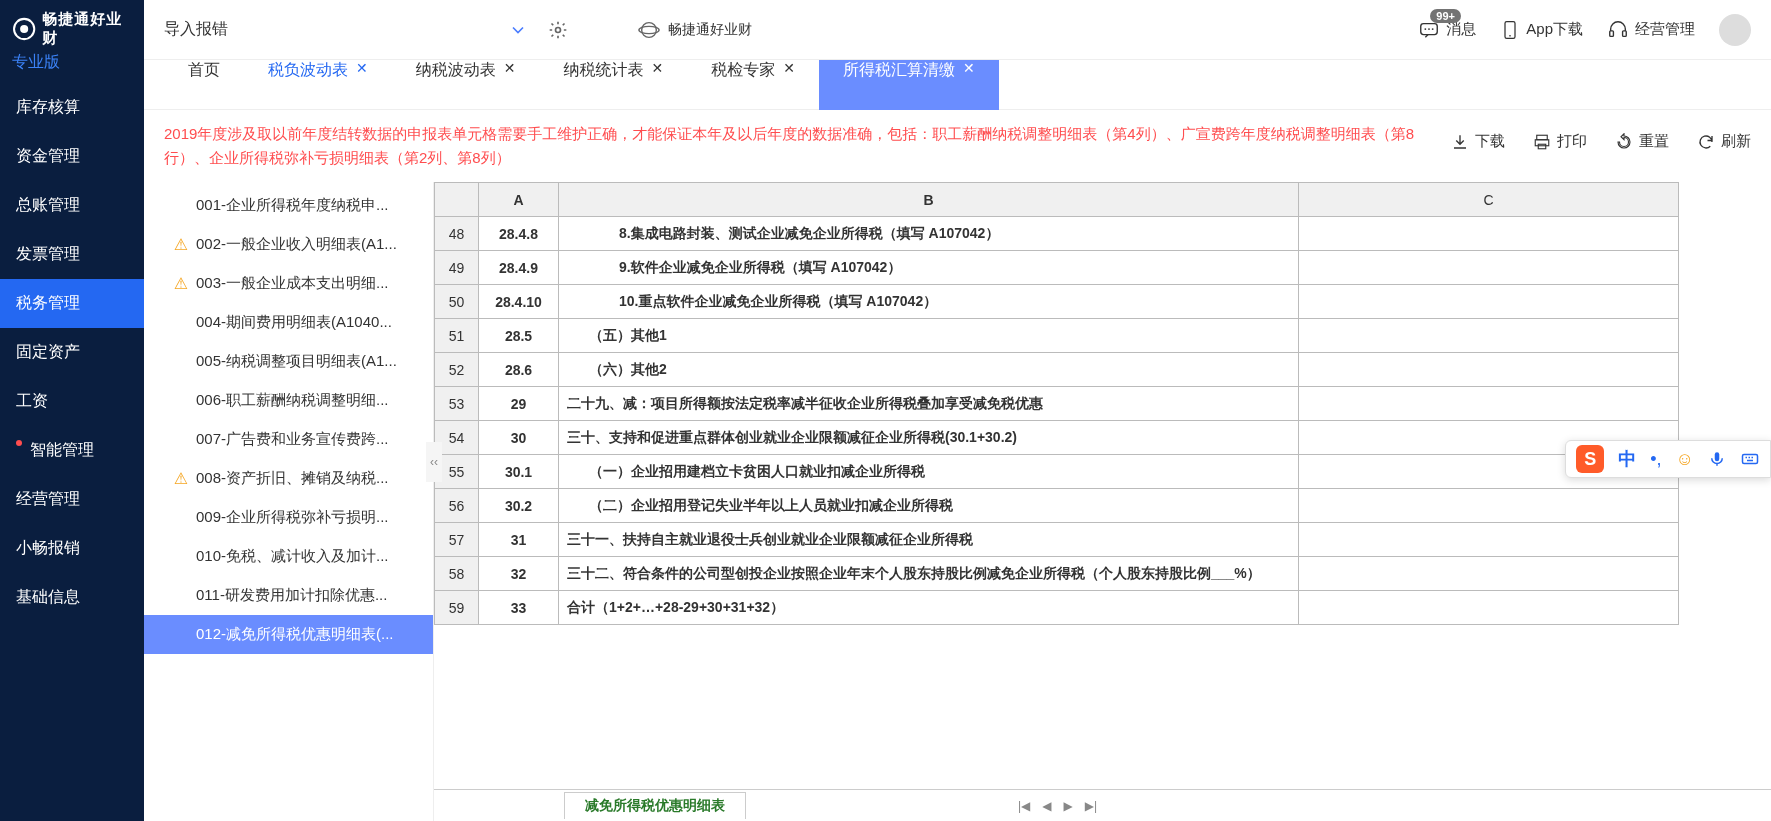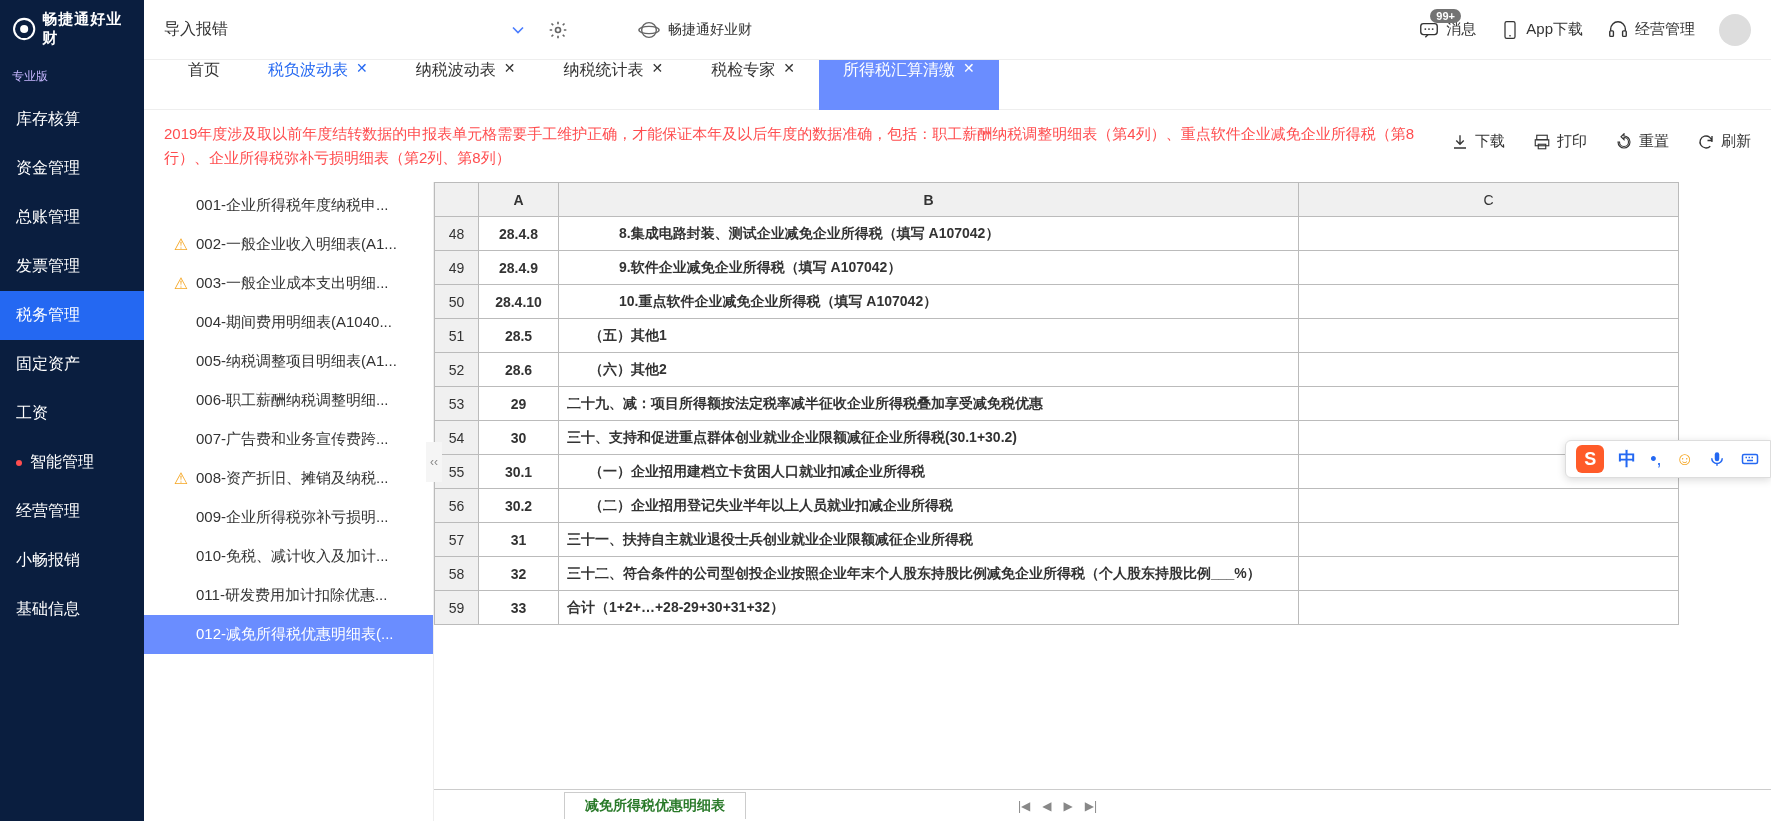--- a/index.html
+++ b/index.html
@@ -4,22 +4,22 @@
 <style>
 * { box-sizing: border-box; margin: 0; padding: 0; }
 body { font-family: "Microsoft YaHei", sans-serif; font-size: 14px; color: #333; overflow: hidden; }
 .app { display: flex; height: 821px; width: 1771px; }
 
 
 .sidebar { width: 144px; background: #0a1e3f; color: #fff; flex-shrink: 0; }
 .sidebar-header { padding: 10px 12px 4px; display: flex; align-items: center; gap: 6px; }
 .logo-icon { width: 26px; height: 26px; }
 .logo-text { font-size: 15px; font-weight: bold; letter-spacing: 1px; }
-.edition { font-size: 12px; padding: 0 12px 10px; color: #c4b5fd; margin-top: 16px; }
-.sidebar-item { padding: 14px 16px; font-size: 16px; cursor: pointer; display: flex; align-items: center; gap: 8px; }
+.edition { font-size: 16px; padding: 0 12px 10px; color: #3b82f6; }
+.sidebar-item { padding: 14px 16px; font-size: 16px; cursor: pointer; display: flex; align-items: flex-start; gap: 8px; }
 .sidebar-item.active { background: #2468f2; }
 .sidebar-dot { width: 6px; height: 6px; background: #ff4d4f; border-radius: 50%; display: inline-block; }
 
 
 .main { flex: 1; display: flex; flex-direction: column; background: #fff; min-width: 0; }
 
 
 .topbar { height: 60px; display: flex; align-items: center; padding: 0 20px; border-bottom: 1px solid #eee; }
 .topbar-left { display: flex; align-items: center; gap: 20px; }
 .topbar-title { font-size: 16px; }
@@ -210,21 +210,21 @@
           <span class="tab-close">✕</span>
         </div>
         <div class="tab active">
           <span>所得税汇算清缴</span>
           <span class="tab-close">✕</span>
         </div>
       </div>
 
     <div class="content">
       <div class="notice-row">
-        <div class="notice">2019年度涉及取以前年度结转数据的申报表单元格需要手工维护正确，才能保证本年及以后年度的数据准确，包括：职工薪酬纳税调整明细表（第4列）、重点软件企业减免企业所得税（第8行）、企业所得税弥补亏损明细表（第2列、第8列）</div>
+        <div class="notice">2019年度涉及取以前年度结转数据的申报表单元格需要手工维护正确，才能保证本年及以后年度的数据准确，包括：职工薪酬纳税调整明细表（第4列）、广宣费跨年度纳税调整明细表（第8行）、企业所得税弥补亏损明细表（第2列、第8列）</div>
         <div class="toolbar">
           <div class="tool-btn">
             <svg width="18" height="18" viewBox="0 0 24 24">
                 <path d="M12 3v12M7 10l5 5 5-5M4 20h16" stroke="#333" stroke-width="1.8" fill="none"></path>
               </svg>
             <span>下载</span>
           </div>
           <div class="tool-btn">
             <svg width="18" height="18" viewBox="0 0 24 24">
                 <rect x="5" y="3" width="14" height="6" stroke="#333" stroke-width="1.5" fill="none"></rect>

